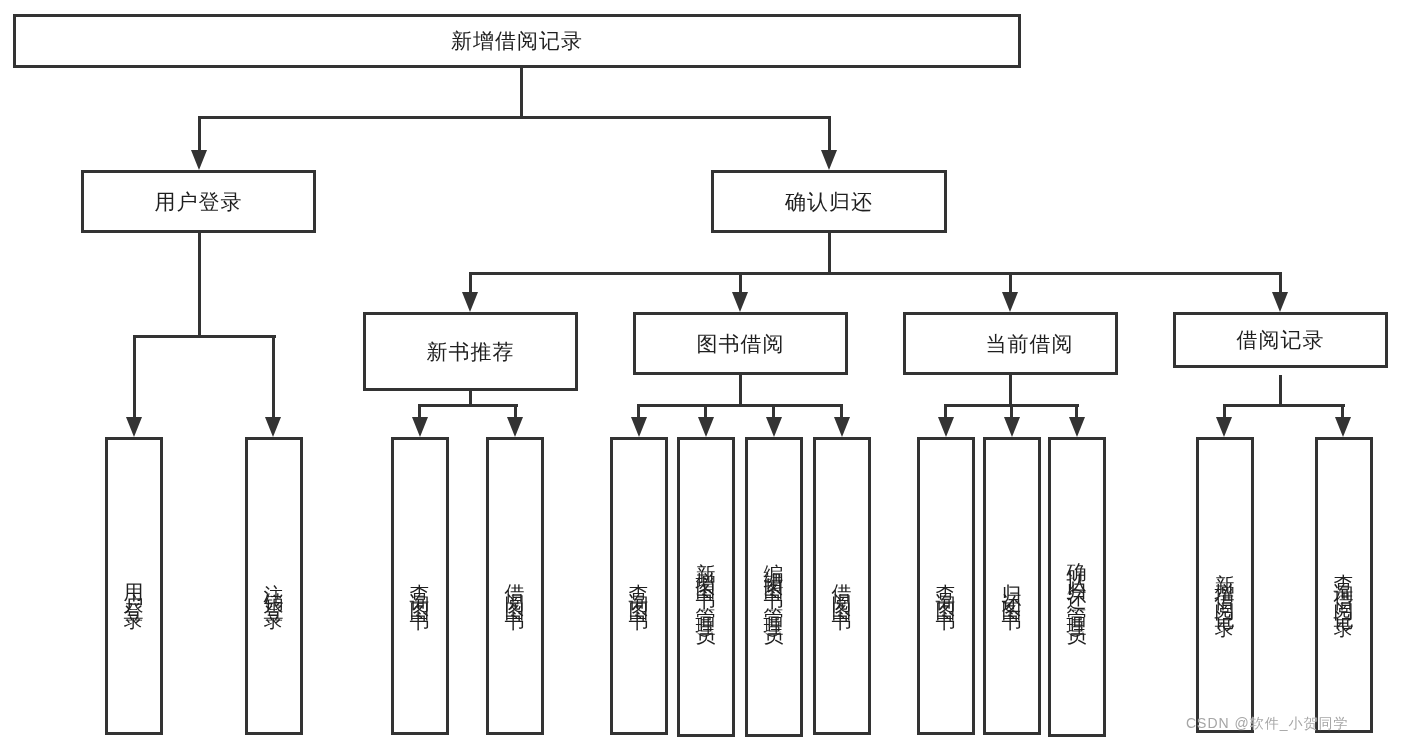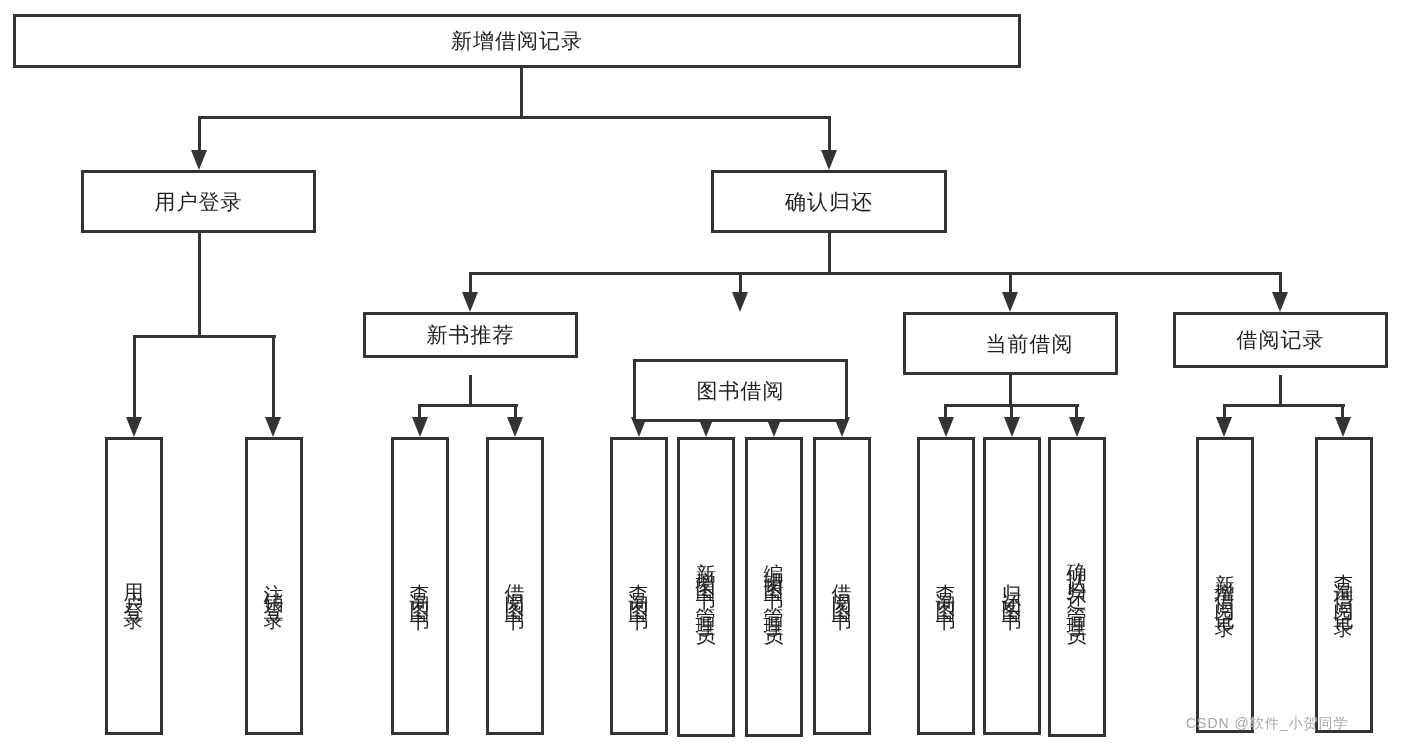--- a/index.html
+++ b/index.html
@@ -116,22 +116,22 @@
       <div class="arrowhead" style="left: 938px; top: 417px;"></div>
       <div class="arrowhead" style="left: 1004px; top: 417px;"></div>
       <div class="arrowhead" style="left: 1069px; top: 417px;"></div>
       <div class="arrowhead" style="left: 1216px; top: 417px;"></div>
       <div class="arrowhead" style="left: 1335px; top: 417px;"></div>
     </div>
   <div id="nodes">
       <div class="box h" style="left: 13px; top: 14px; width: 1008px; height: 54px;">新增借阅记录</div>
       <div class="box h" style="left: 81px; top: 170px; width: 235px; height: 63px;">用户登录</div>
       <div class="box h" style="left: 711px; top: 170px; width: 236px; height: 63px;">确认归还</div>
-      <div class="box h" style="left: 363px; top: 312px; width: 215px; height: 46px;">新书推荐</div>
-      <div class="box h" style="left: 633px; top: 312px; width: 215px; height: 63px; margin-top: 47px;">图书借阅</div>
+      <div class="box h" style="left: 363px; top: 312px; width: 215px; height: 79px;">新书推荐</div>
+      <div class="box h" style="left: 633px; top: 312px; width: 215px; height: 63px;">图书借阅</div>
       <div class="box h" style="left: 903px; top: 312px; width: 215px; height: 63px; padding-left: 38px;">当前借阅</div>
       <div class="box h" style="left: 1173px; top: 312px; width: 215px; height: 56px;">借阅记录</div>
       <div class="box v" style="left: 105px; top: 437px; width: 58px; height: 298px;">用户登录</div>
       <div class="box v" style="left: 245px; top: 437px; width: 58px; height: 298px;">注销登录</div>
       <div class="box v" style="left: 391px; top: 437px; width: 58px; height: 298px;">查询图书</div>
       <div class="box v" style="left: 486px; top: 437px; width: 58px; height: 298px;">借阅图书</div>
       <div class="box v" style="left: 610px; top: 437px; width: 58px; height: 298px;">查询图书</div>
       <div class="box v" style="left: 677px; top: 437px; width: 58px; height: 300px;">新增图书（管理员）</div>
       <div class="box v" style="left: 745px; top: 437px; width: 58px; height: 300px;">编辑图书（管理员）</div>
       <div class="box v" style="left: 813px; top: 437px; width: 58px; height: 298px;">借阅图书</div>

